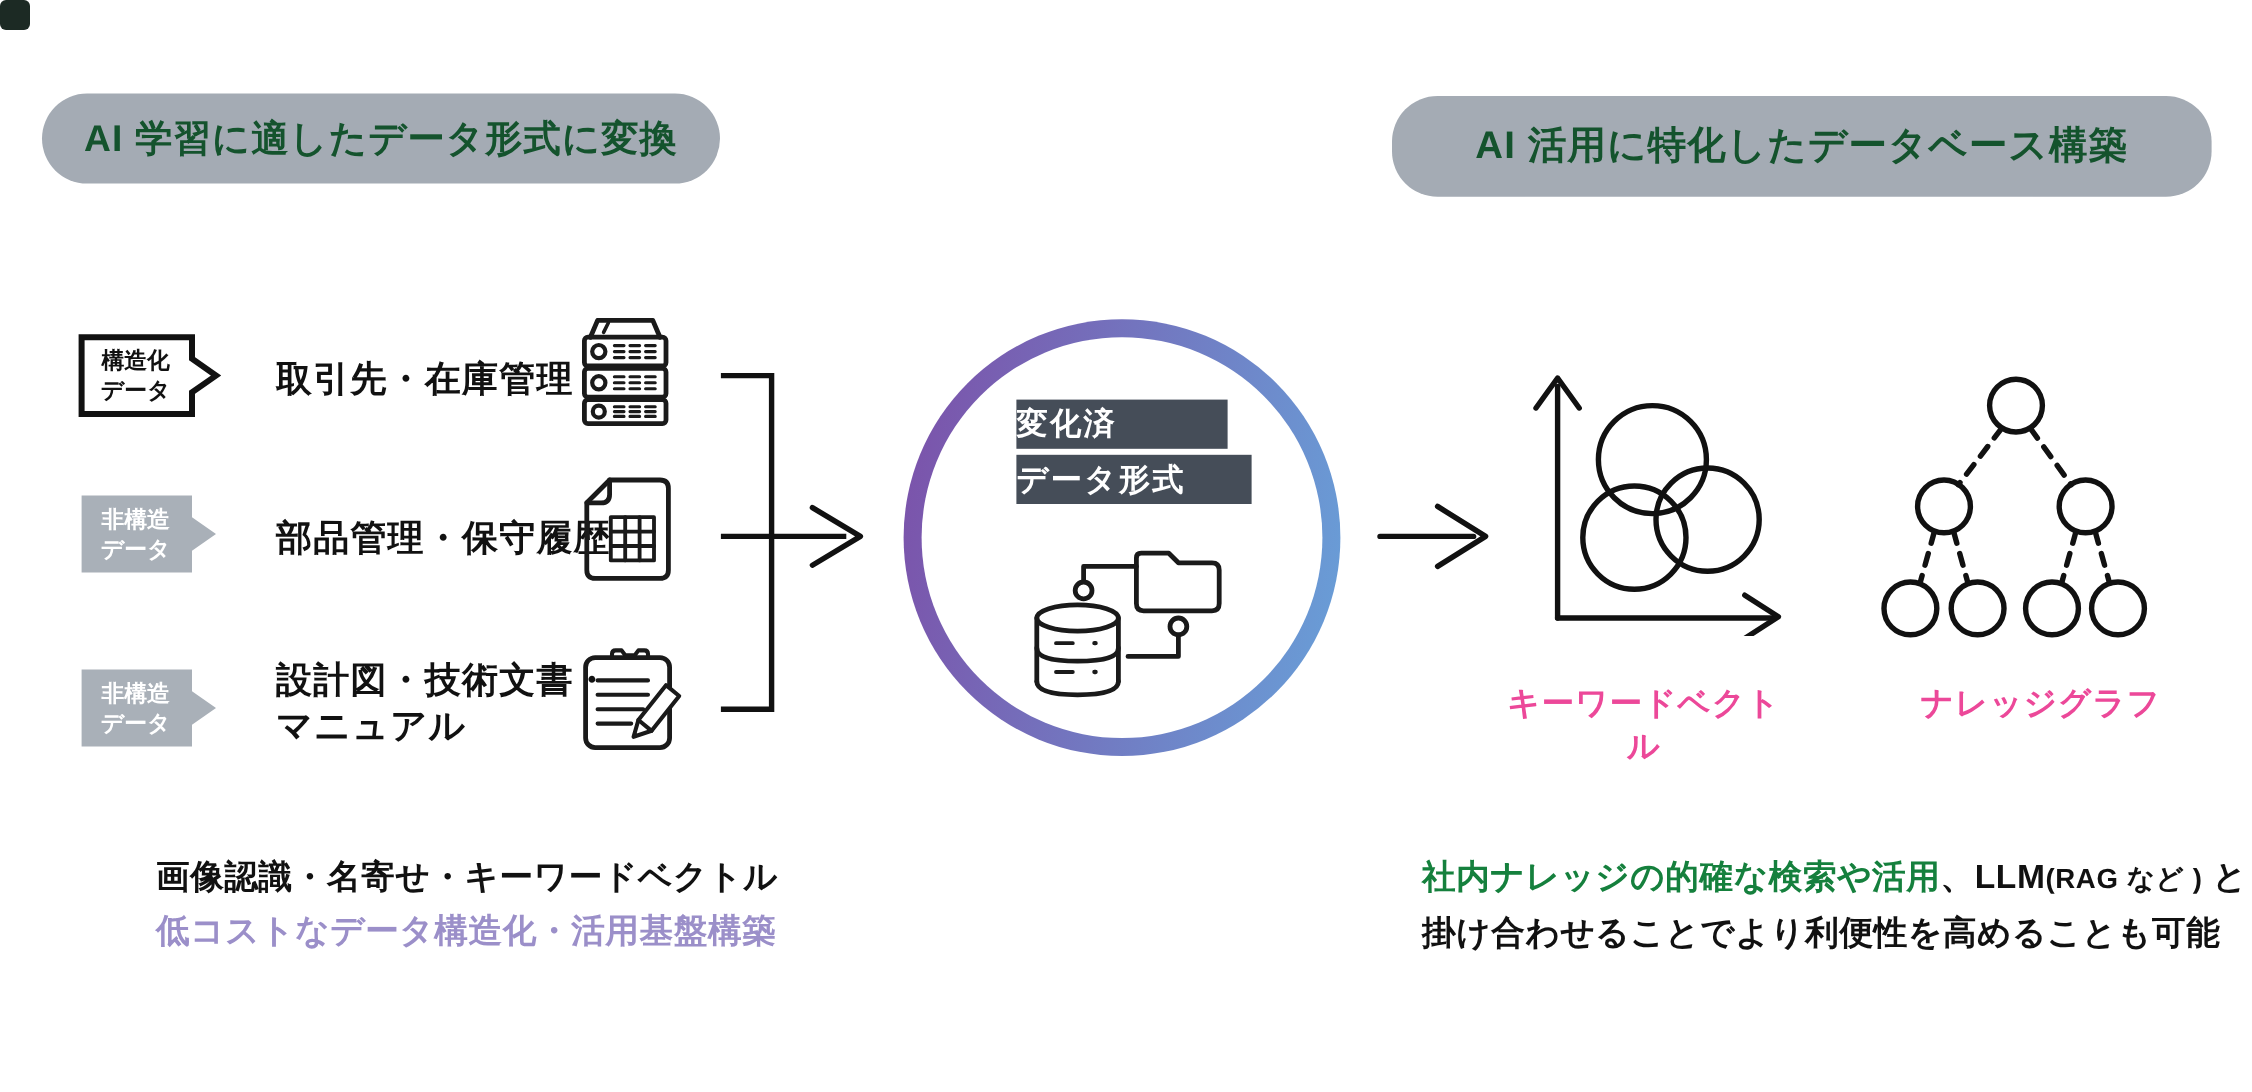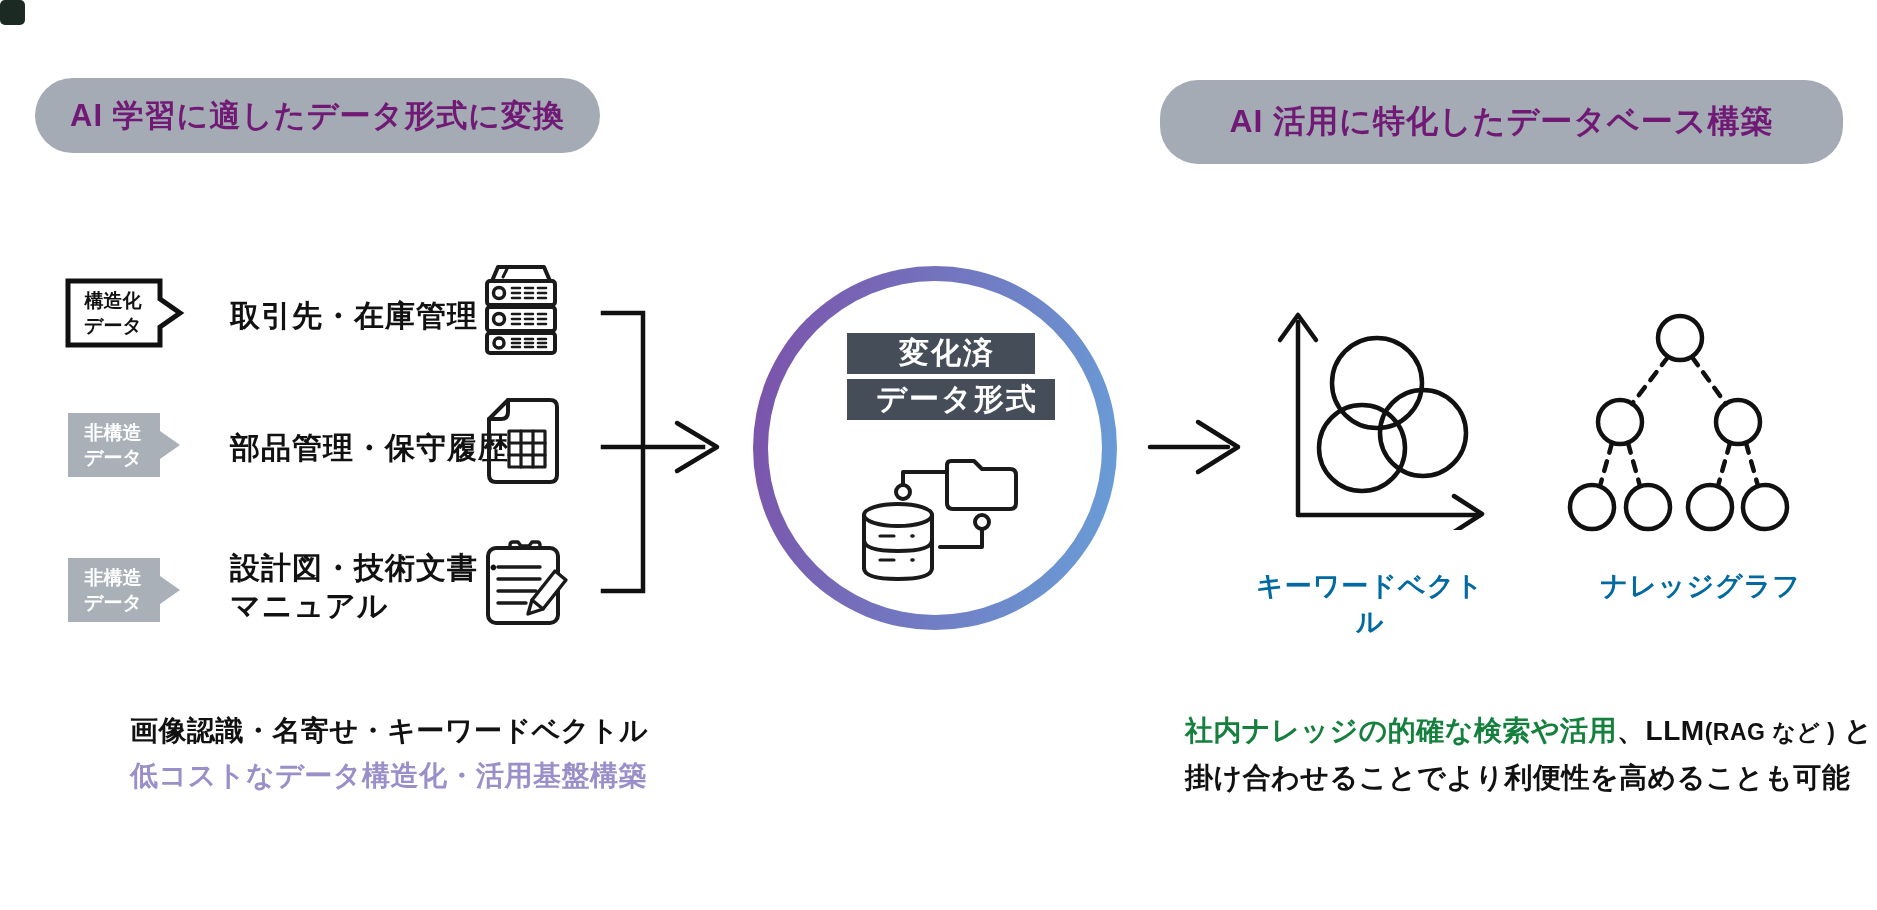--- a/index.html
+++ b/index.html
@@ -4,42 +4,42 @@
 <style>
   html,body{margin:0;padding:0;background:#ffffff;}
   body{font-family:"Liberation Sans","DejaVu Sans",sans-serif;}
   #stage{position:relative;width:1877px;height:910px;background:#ffffff;overflow:hidden;}
   .abs{position:absolute;}
 
   
   .corner-mark{left:0;top:0;width:25px;height:25px;background:#1c2a24;border-radius:5px;}
 
   
-  .pill{background:#a4abb4;border-radius:38px;color:#701a75;font-weight:700;
+  .pill{background:#a4abb4;border-radius:38px;color:#14532d;font-weight:700;
         display:flex;align-items:center;justify-content:center;letter-spacing:1px;text-align:center;}
   .pill-left{left:35px;top:78px;width:565px;height:75px;font-size:31px;}
   .pill-right{left:1160px;top:80px;width:683px;height:84px;font-size:32px;}
 
   
   .tag-svg{overflow:visible;}
   .tag-text{font-family:"Liberation Sans","DejaVu Sans",sans-serif;font-size:19px;font-weight:700;}
   .row-label{color:#111111;font-weight:700;font-size:30px;letter-spacing:1px;white-space:nowrap;margin-left:34px;}
   .row-label-2line{line-height:38px;}
 
   
   .ring{left:753px;top:266px;width:364px;height:364px;border-radius:50%;
         background:linear-gradient(100deg,#7c4fa8 0%,#68a1d9 100%);}
   .ring::before{content:"";position:absolute;inset:15px;background:#ffffff;border-radius:50%;}
-  .badge{background:#454d58;color:#ffffff;font-weight:700;font-size:30px;
-         display:flex;align-items:center;justify-content:center;letter-spacing:2px;padding-left:12px;}
+  .badge{background:#454d58;color:#ffffff;font-weight:700;font-size:26px;
+         display:flex;align-items:center;letter-spacing:2px;}
   .badge1{left:847px;top:333px;width:176px;height:41px;}
   .badge2{left:847px;top:379px;width:196px;height:41px;}
 
   
-  .out-label{color:#0369a1;font-weight:700;font-size:27px;text-align:center;letter-spacing:1px;}
+  .out-label{color:#ec4899;font-weight:700;font-size:27px;text-align:center;letter-spacing:1px;}
 
   
   .note{font-weight:700;font-size:28px;line-height:45px;color:#111111;white-space:nowrap;letter-spacing:0.5px;}
   .note .accent-purple{color:#9b8fc9;}
   .note .accent-blue{color:#15803d;}
   .note .small{font-size:23px;}
 
   svg{display:block;}
 </style>
 </head>

